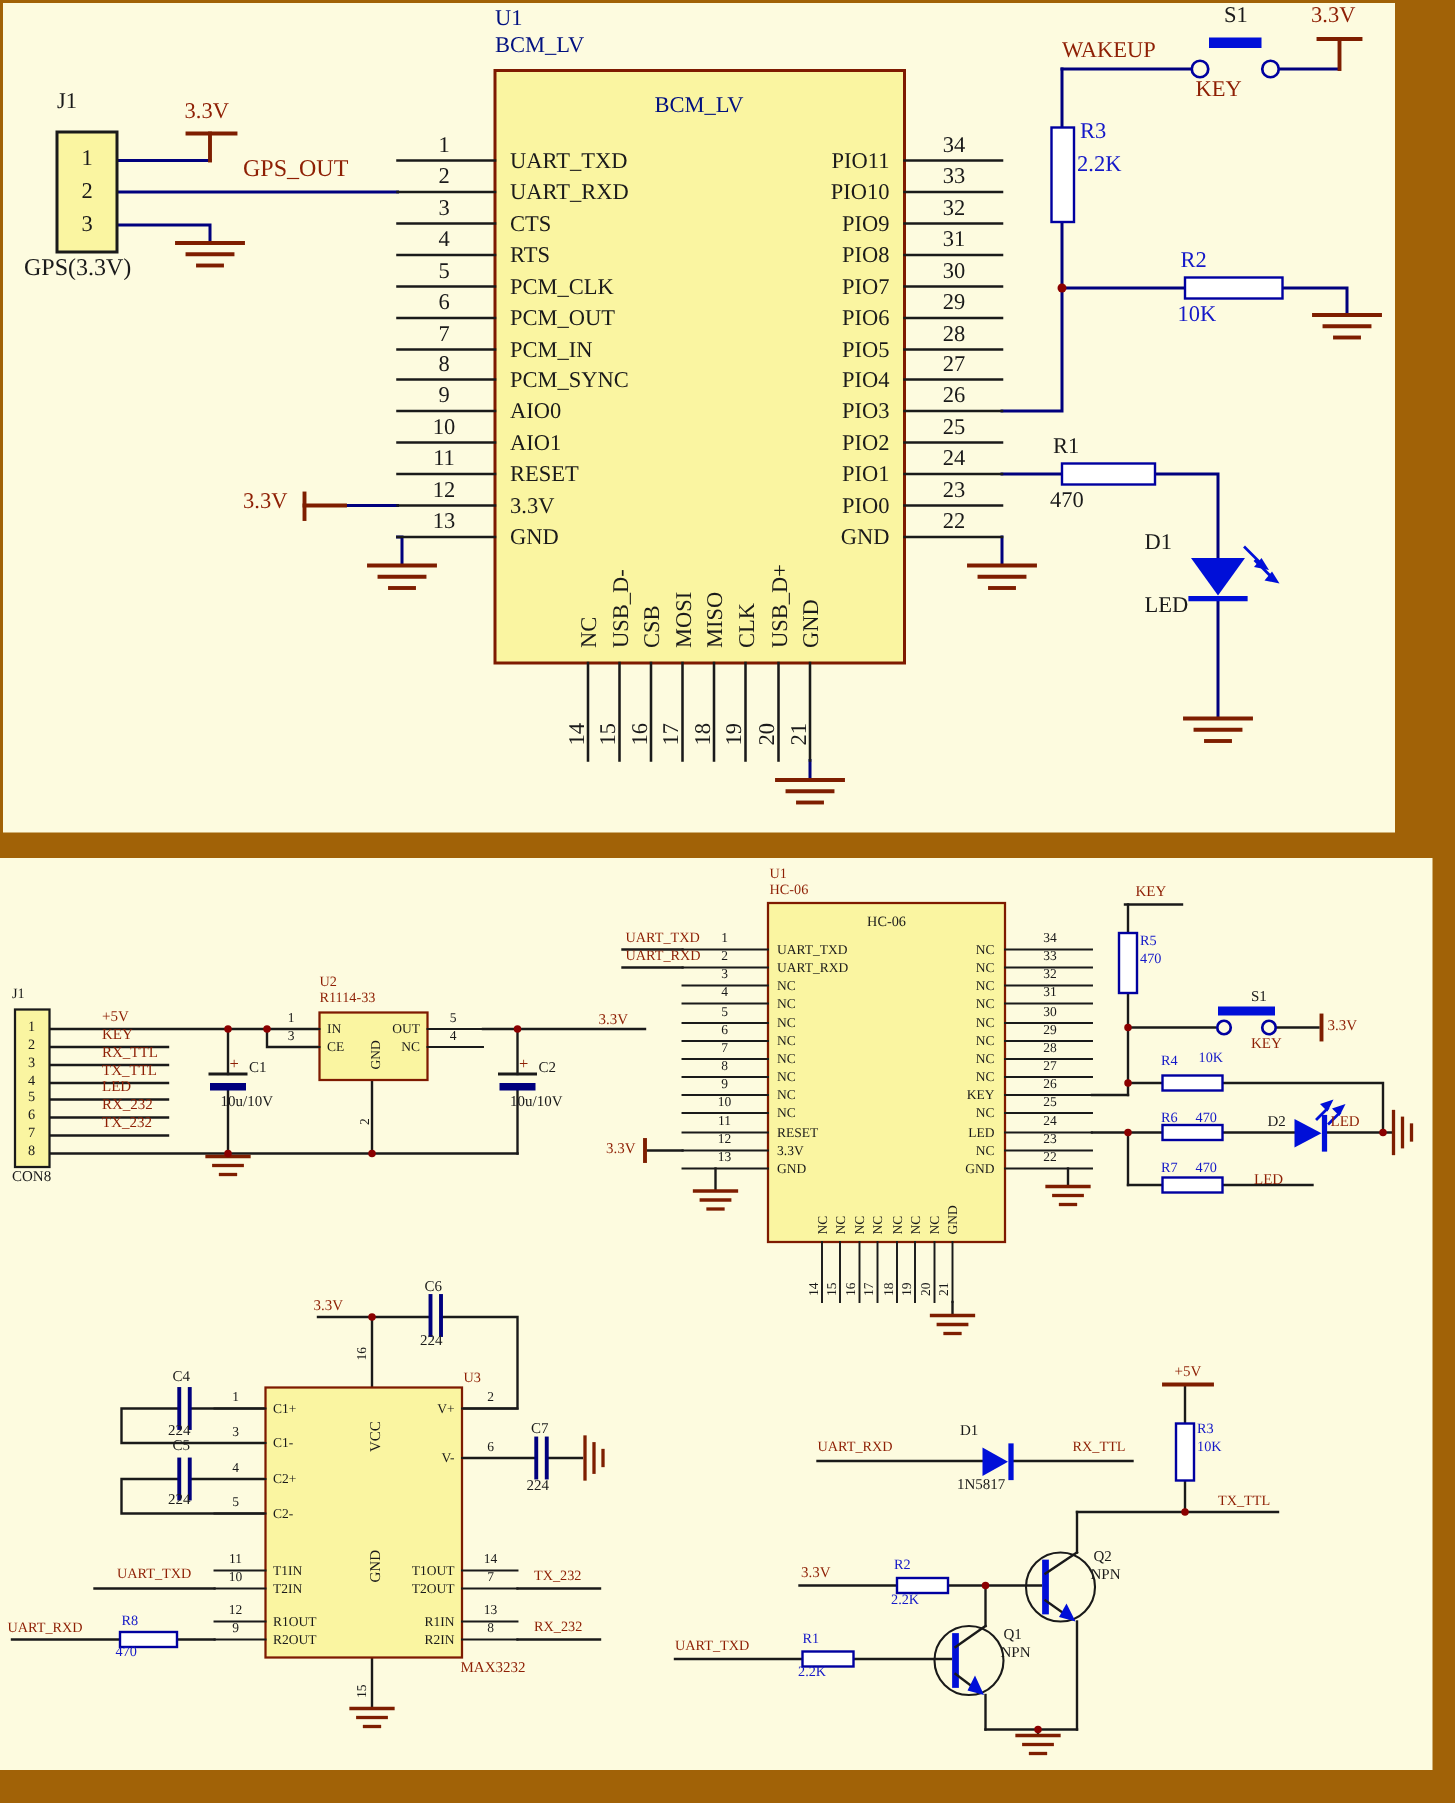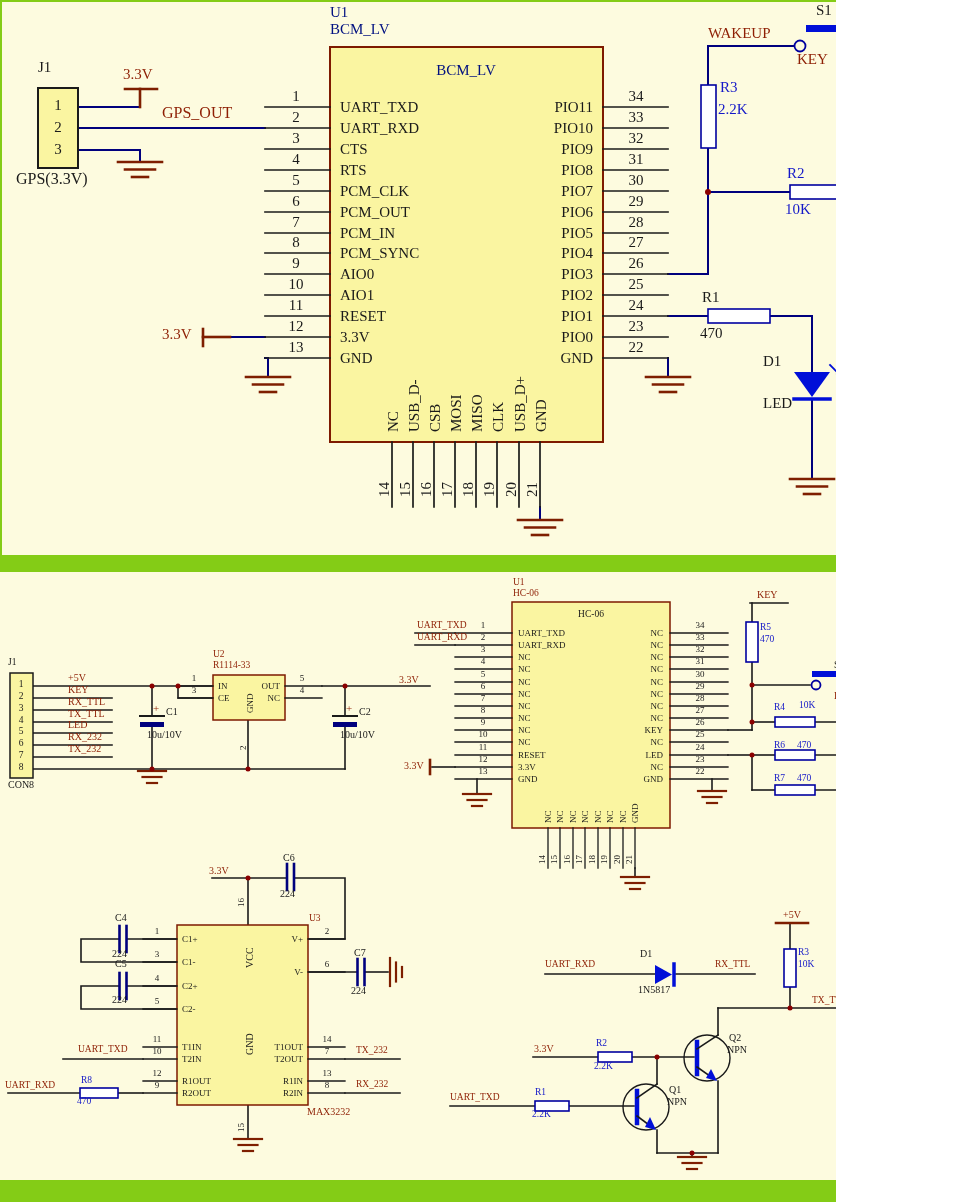--- a/index.html
+++ b/index.html
@@ -1,16 +1,16 @@
 <!DOCTYPE html>
 <html><head>
 <meta charset="utf-8">
 <style>
   html,body{margin:0;padding:0;background:#ffffff;}
-  .wrap{position:relative;width:836px;height:1202px;background:#84cc16;overflow:hidden;}
+  .wrap{position:relative;width:970px;height:1202px;background:#a16207;overflow:hidden;}
   svg{position:absolute;left:0;top:0;}
   text{font-family:"Liberation Serif","DejaVu Serif",serif;}
 </style>
 </head>
 <body>
 
 <div class="wrap">
   <svg id="cv" width="970" height="1202" viewBox="0 0 970 1202">
       <rect x="2" y="2" width="928" height="553" fill="#fdfbdf"></rect>
       <rect x="0" y="572" width="955" height="608" fill="#fdfbdf"></rect>

